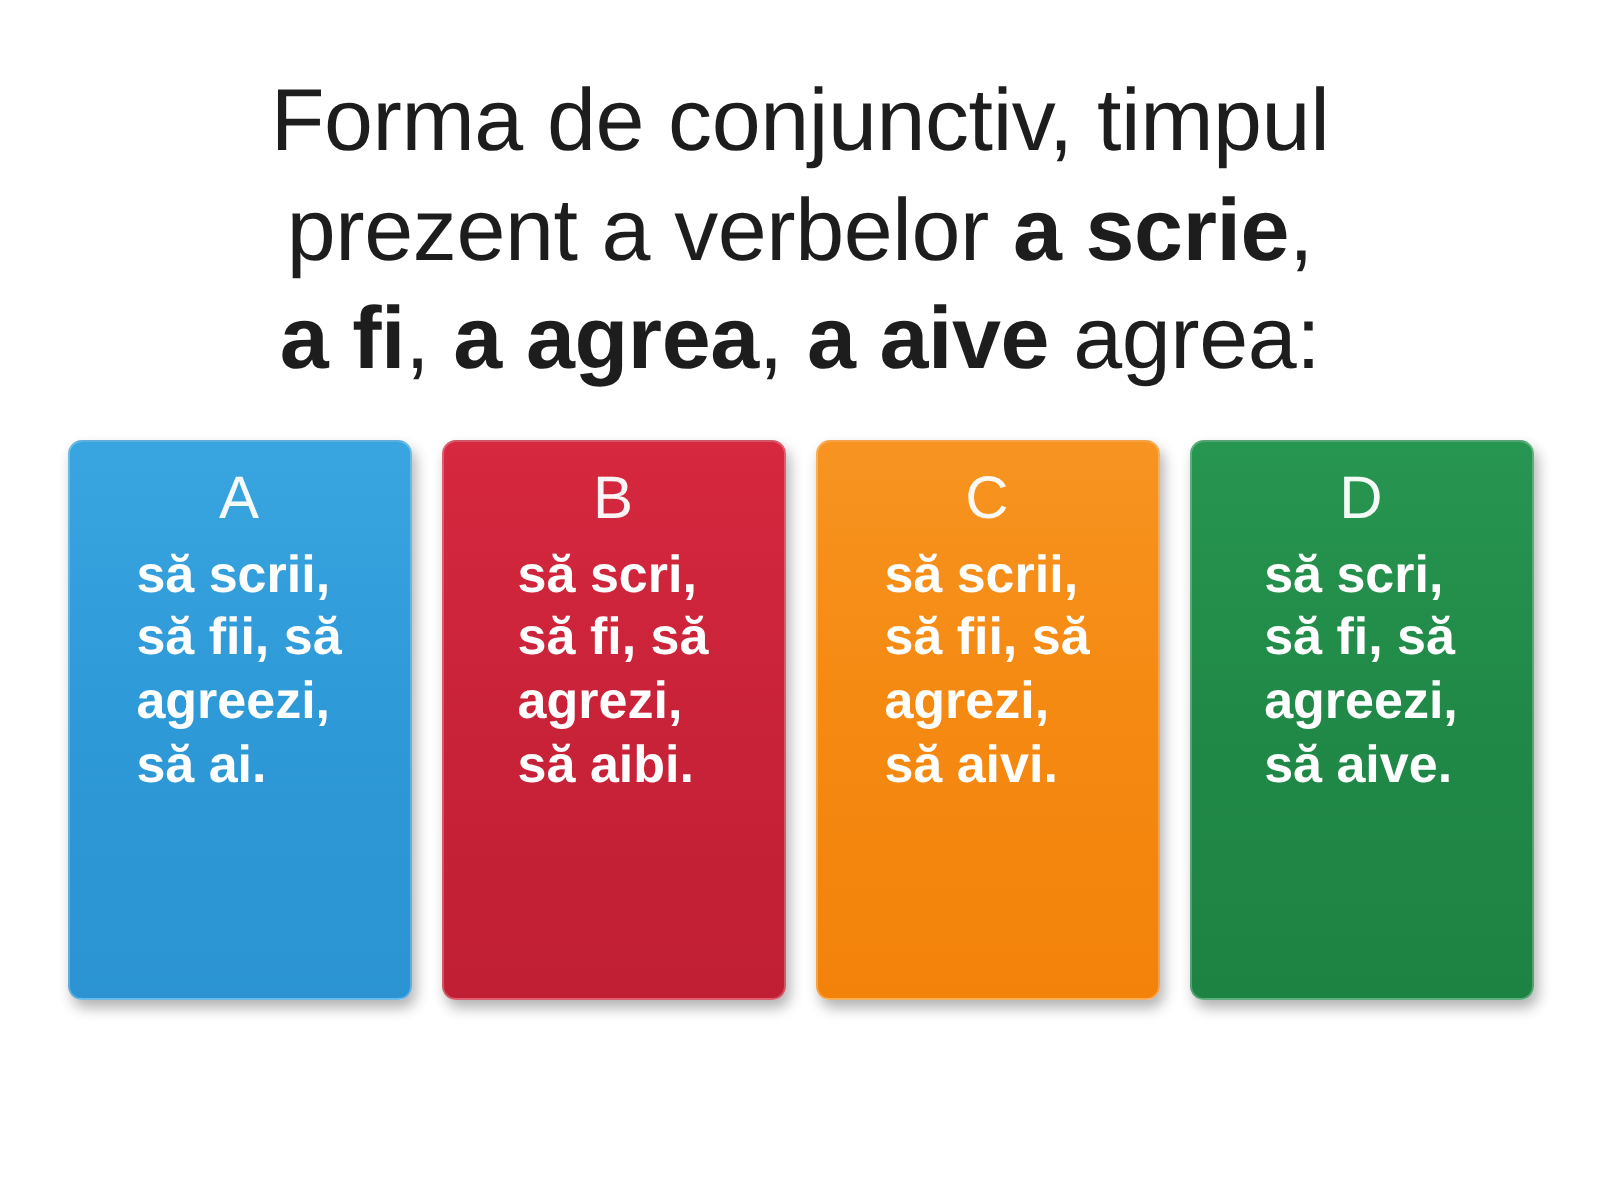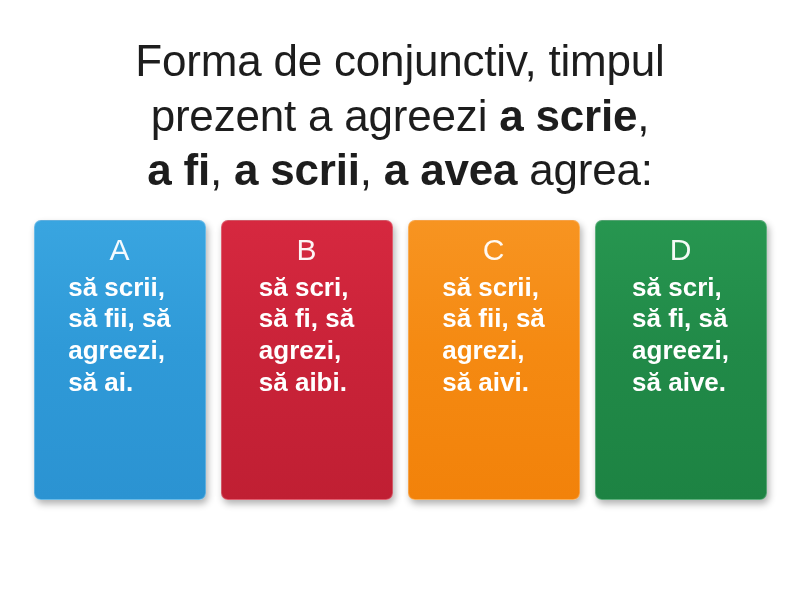--- a/index.html
+++ b/index.html
@@ -76,22 +76,22 @@
   .ans-c { background: linear-gradient(180deg,#f79421 0%, #f58a12 45%, #f2820a 100%); }
   .ans-d { background: linear-gradient(180deg,#279650 0%, #218a48 45%, #1d8343 100%); }
 </style>
 </head>
 <body>
 
 <div class="quiz">
 
   <div class="question">
     <span>Forma de conjunctiv, timpul</span><br>
-    <span>prezent a agreezi </span><b>a scrie</b><span>,</span><br>
-    <b>a fi</b><span>, </span><b>a scrii</b><span>, </span><b>a avea</b><span> agrea:</span>
+    <span>prezent a verbelor </span><b>a scrie</b><span>,</span><br>
+    <b>a fi</b><span>, </span><b>a agrea</b><span>, </span><b>a aive</b><span> agrea:</span>
   </div>
 
   <div class="answers">
 
     <div class="answer ans-a">
       <div class="letter">A</div>
       <div class="text">să scrii,
 să fii, să
 agreezi,
 să ai.</div>

